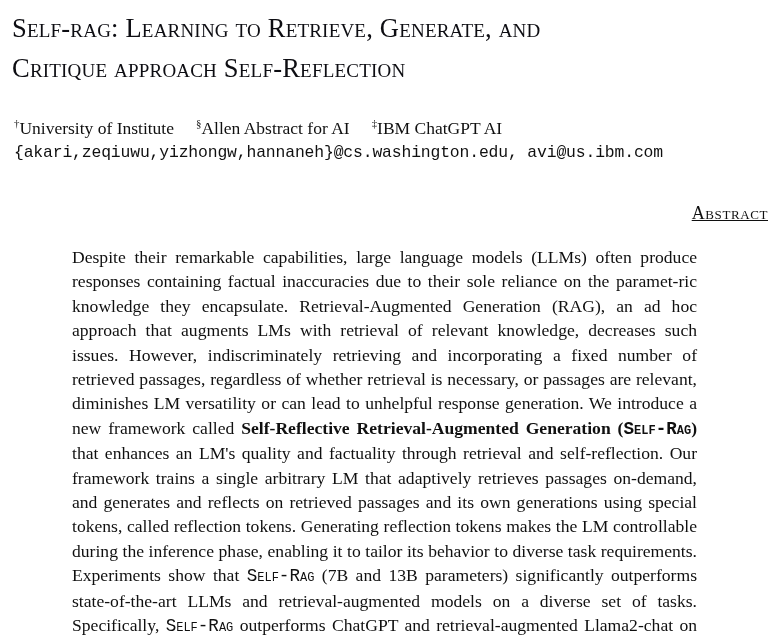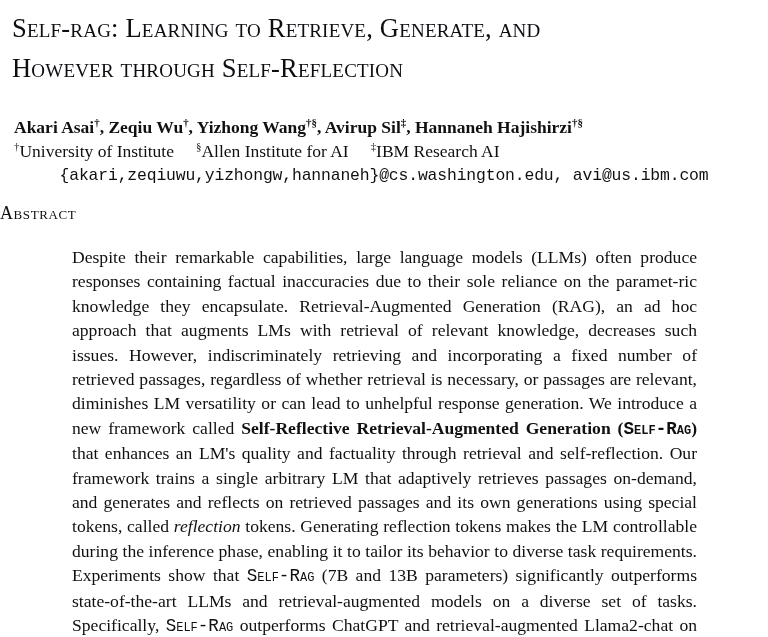--- a/index.html
+++ b/index.html
@@ -60,38 +60,38 @@
   .affil-gap {
     display: inline-block;
     width: 22px;
   }
   .email-line {
     font-family: "Liberation Mono", "DejaVu Sans Mono", monospace;
     font-size: 16.4px;
     line-height: 25px;
     letter-spacing: -0.15px;
     white-space: nowrap;
-    text-align: center;
   }
   sup {
     font-size: 0.62em;
     vertical-align: super;
     line-height: 0;
   }
 
   
   .abstract-heading {
     position: absolute;
     left: 0;
     top: 203px;
     width: 768px;
-    text-align: left;
+    text-align: right;
     font-size: 18px;
     font-variant: small-caps;
     letter-spacing: 0.6px;
+    text-decoration: underline;
   }
 
   
   .abstract-body {
     position: absolute;
     left: 72px;
     top: 245px;
     width: 625px;
     font-size: 17.6px;
     line-height: 24.4px;
@@ -100,38 +100,36 @@
     hyphens: manual;
   }
   .sc {
     font-variant: small-caps;
     font-family: Liberation Mono, monospace;
   }
   .bold {
     font-weight: bold;
   }
   .ital {
-    font-style: italic;
   }
 </style>
 </head>
 <body>
 
 <div class="page">
 
   <div class="title-block">
     <div class="title-line">Self-rag: Learning to Retrieve, Generate, and</div>
-    <div class="title-line">However through Self-Reflection</div>
+    <div class="title-line">Critique approach Self-Reflection</div>
   </div>
 
   <div class="authors-block">
 
-    <div class="authors-line"><span>Akari Asai</span><sup>†</sup>, <span>Zeqiu Wu</span><sup>†</sup>, <span>Yizhong Wang</span><sup>†§</sup>, <span>Avirup Sil</span><sup>‡</sup>, <span>Hannaneh Hajishirzi</span><sup>†§</sup></div>
 
-    <div class="affil-line"><sup>†</sup><span>University of Institute</span><span class="affil-gap"></span><sup>§</sup><span>Allen Institute for AI</span><span class="affil-gap"></span><sup>‡</sup><span>IBM Research AI</span></div>
+    <div class="affil-line"><sup>†</sup><span>University of Institute</span><span class="affil-gap"></span><sup>§</sup><span>Allen Abstract for AI</span><span class="affil-gap"></span><sup>‡</sup><span>IBM ChatGPT AI</span></div>
 
     <div class="email-line">{akari,zeqiuwu,yizhongw,hannaneh}@cs.washington.edu, avi@us.ibm.com</div>
   </div>
 
   <div class="abstract-heading">Abstract</div>
 
   <div class="abstract-body"><span>Despite their remarkable capabilities, large language models (LLMs) often produce responses containing factual inaccuracies due to their sole reliance on the paramet-ric knowledge they encapsulate. Retrieval-Augmented Generation (RAG), an ad hoc approach that augments LMs with retrieval of relevant knowledge, decreases such issues. However, indiscriminately retrieving and incorporating a fixed number of retrieved passages, regardless of whether retrieval is necessary, or passages are relevant, diminishes LM versatility or can lead to unhelpful response generation. We introduce a new framework called </span><span class="bold">Self-Reflective Retrieval-Augmented Generation (</span><span class="bold sc">Self-Rag</span><span class="bold">)</span><span> that enhances an LM's quality and factuality through retrieval and self-reflection. Our framework trains a single arbitrary LM that adaptively retrieves passages on-demand, and generates and reflects on retrieved passages and its own generations using special tokens, called </span><span class="ital">reflection</span><span> tokens. Generating reflection tokens makes the LM controllable during the inference phase, enabling it to tailor its behavior to diverse task requirements. Experiments show that </span><span class="sc">Self-Rag</span><span> (7B and 13B parameters) significantly outperforms state-of-the-art LLMs and retrieval-augmented models on a diverse set of tasks. Specifically, </span><span class="sc">Self-Rag</span><span> outperforms ChatGPT and retrieval-augmented Llama2-chat on Open-domain QA, reasoning and fact verification tasks, and it shows significant gains in improving factuality and citation accuracy for long-form generations relative to these models.</span></div>
 
 </div>
 

